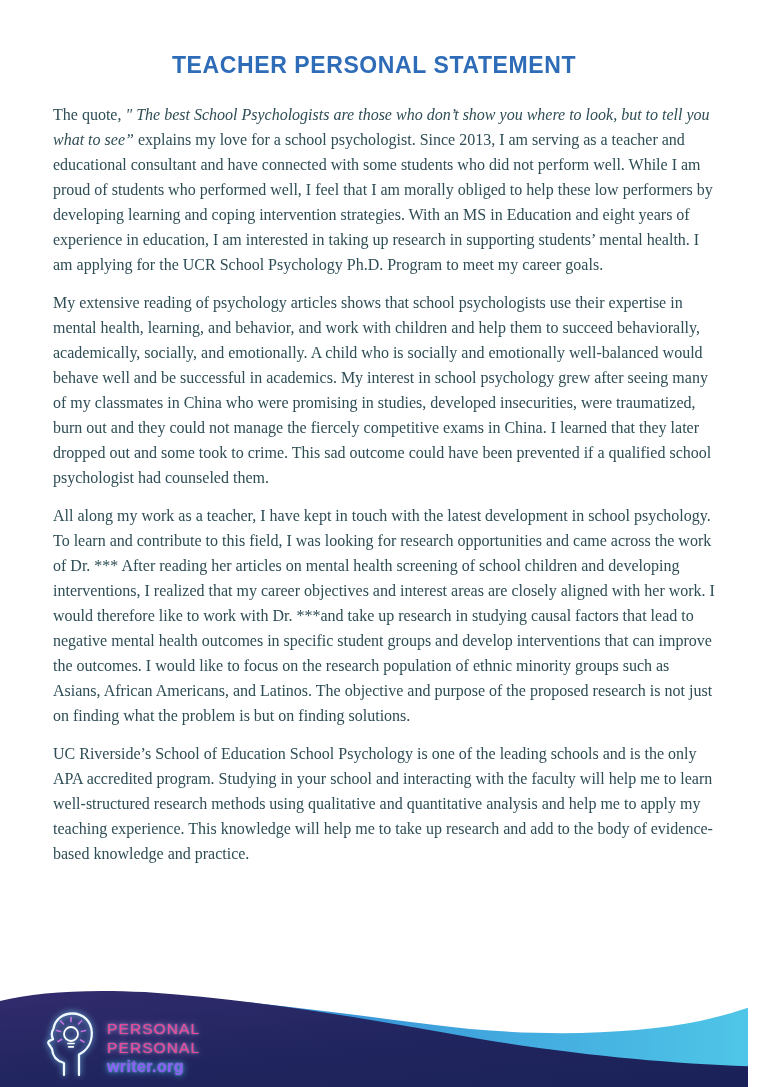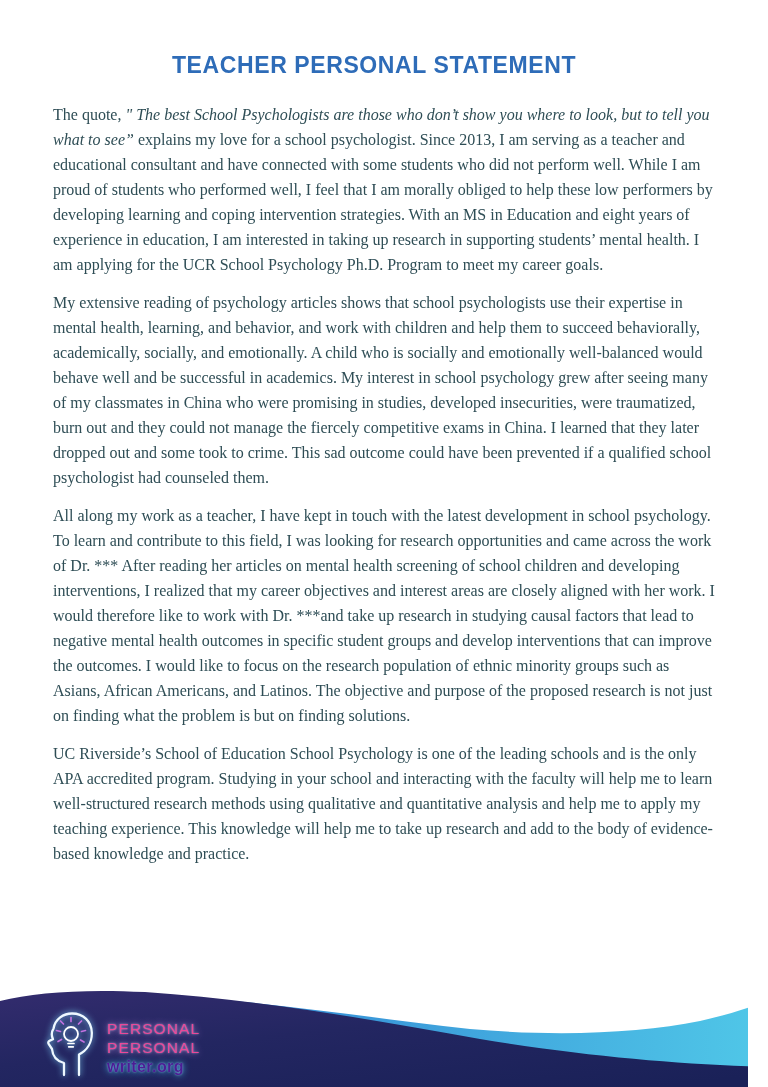--- a/index.html
+++ b/index.html
@@ -71,21 +71,21 @@
     letter-spacing: 1.1px;
     font-weight: 500;
     color: #ec4899;
     text-shadow: 0 0 7px rgba(195, 145, 235, 0.95), 0 0 2px rgba(255, 255, 255, 0.55);
   }
   .logo-domain {
     font-size: 16px;
     line-height: 19px;
     letter-spacing: 0.4px;
     font-weight: 700;
-    color: #4c1d95;
+    color: #8b5cf6;
     text-shadow: 0 0 7px rgba(80, 205, 255, 0.95), 0 0 2px rgba(210, 245, 255, 0.6);
   }
 </style>
 </head>
 <body>
 
 <div class="page">
 
   <h1 class="doc-title">TEACHER PERSONAL STATEMENT</h1>
 

